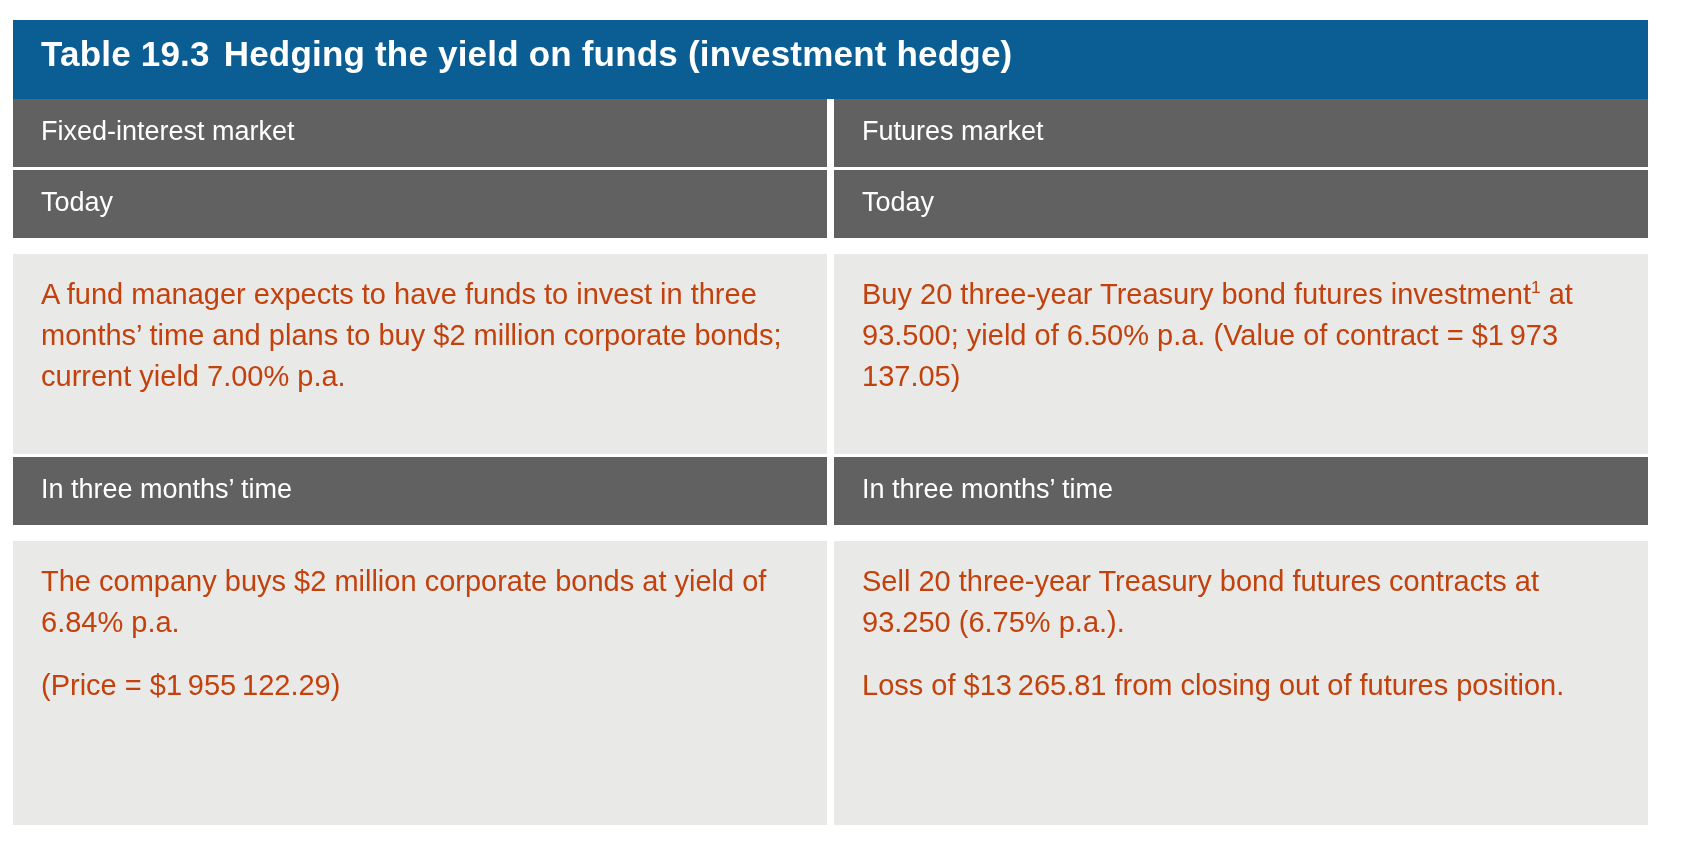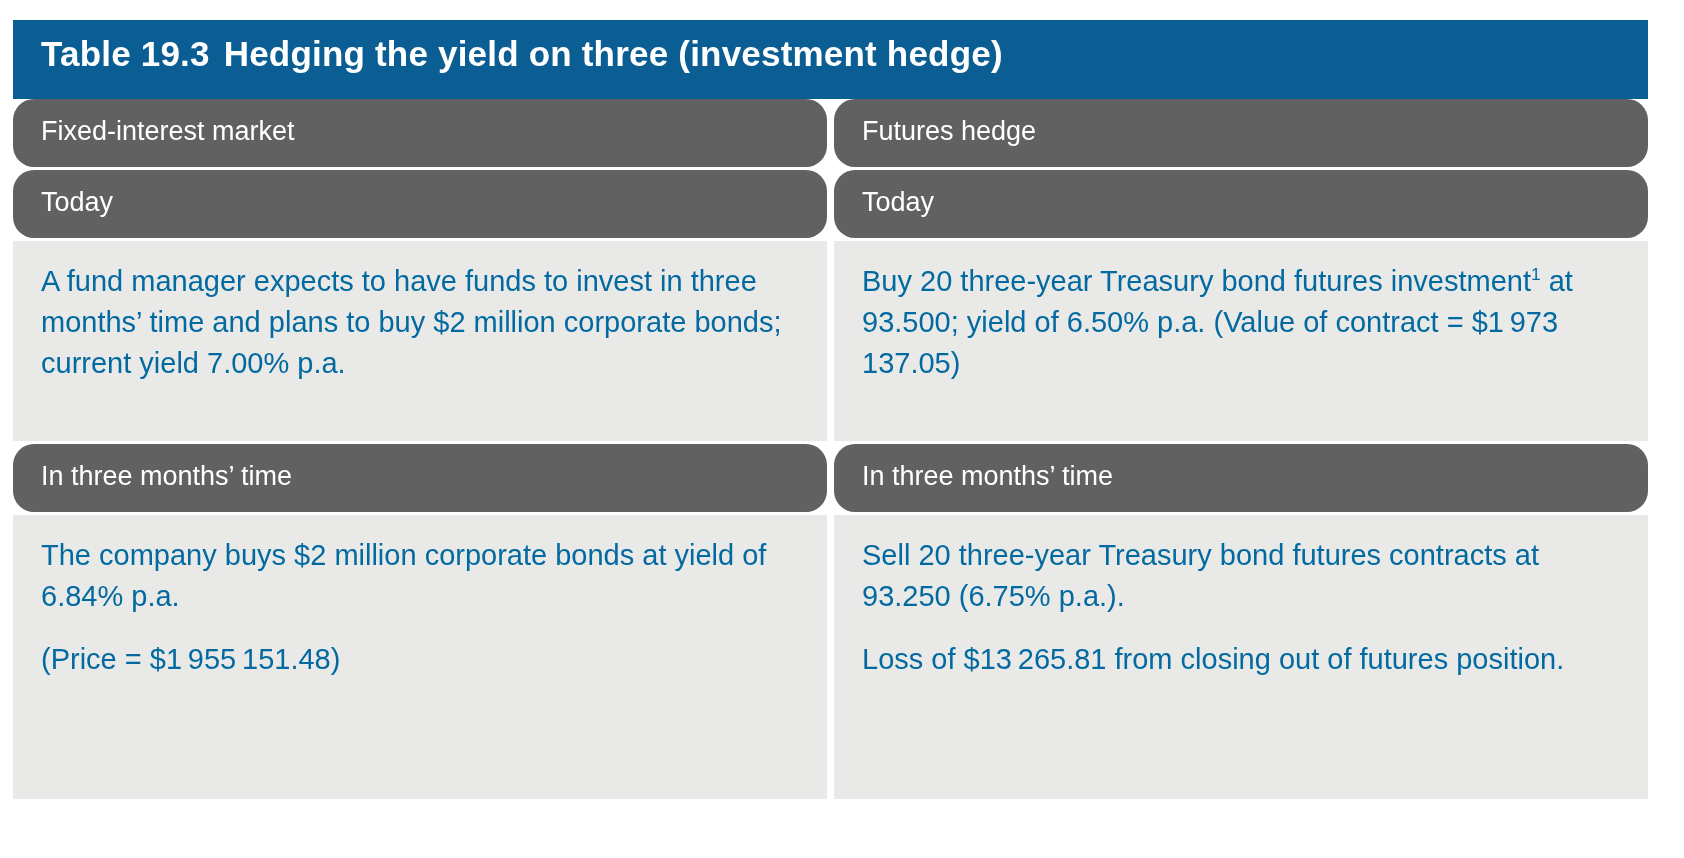--- a/index.html
+++ b/index.html
@@ -67,30 +67,30 @@
   }
 
   
   .subhead .cell {
     background: #616161;
     color: #ffffff;
     font-size: 27px;
     padding: 16px 0 18px 28px;
     line-height: 1.2;
     min-height: 68px;
-    border-radius: 21px;
   }
 
   
   .bodyrow .cell {
     background: #e9e9e7;
-    color: #0369a1;
+    color: #c2410c;
     font-size: 29px;
     line-height: 1.42;
     padding: 20px 26px 20px 28px;
+    margin-top: 13px;
   }
   .bodyrow .cell p {
     margin: 0;
   }
   .bodyrow .cell p + p {
     margin-top: 22px;
   }
 
   .row-today-body .cell.left   { min-height: 200px; }
   .row-today-body .cell.right  { min-height: 200px; }
@@ -102,27 +102,27 @@
     vertical-align: super;
     line-height: 0;
   }
 </style>
 </head>
 <body>
 
 <div class="table-wrap">
 
   <div class="table-title">
-    <span class="num">Table 19.3</span><span>Hedging the yield on three (investment hedge)</span>
+    <span class="num">Table 19.3</span><span>Hedging the yield on funds (investment hedge)</span>
   </div>
 
   <div class="row subhead">
     <div class="cell left">Fixed-interest market</div>
     <div class="gap"></div>
-    <div class="cell right">Futures hedge</div>
+    <div class="cell right">Futures market</div>
   </div>
 
   <div class="row subhead">
     <div class="cell left">Today</div>
     <div class="gap"></div>
     <div class="cell right">Today</div>
   </div>
 
   <div class="row bodyrow row-today-body">
     <div class="cell left">
@@ -136,21 +136,21 @@
 
   <div class="row subhead">
     <div class="cell left">In three months’ time</div>
     <div class="gap"></div>
     <div class="cell right">In three months’ time</div>
   </div>
 
   <div class="row bodyrow row-future-body">
     <div class="cell left">
       <p>The company buys $2 million corporate bonds at yield of 6.84% p.a.</p>
-      <p>(Price = $1 955 151.48)</p>
+      <p>(Price = $1 955 122.29)</p>
     </div>
     <div class="gap"></div>
     <div class="cell right">
       <p>Sell 20 three-year Treasury bond futures contracts at 93.250 (6.75% p.a.).</p>
       <p>Loss of $13 265.81 from closing out of futures position.</p>
     </div>
   </div>
 
 </div>
 

